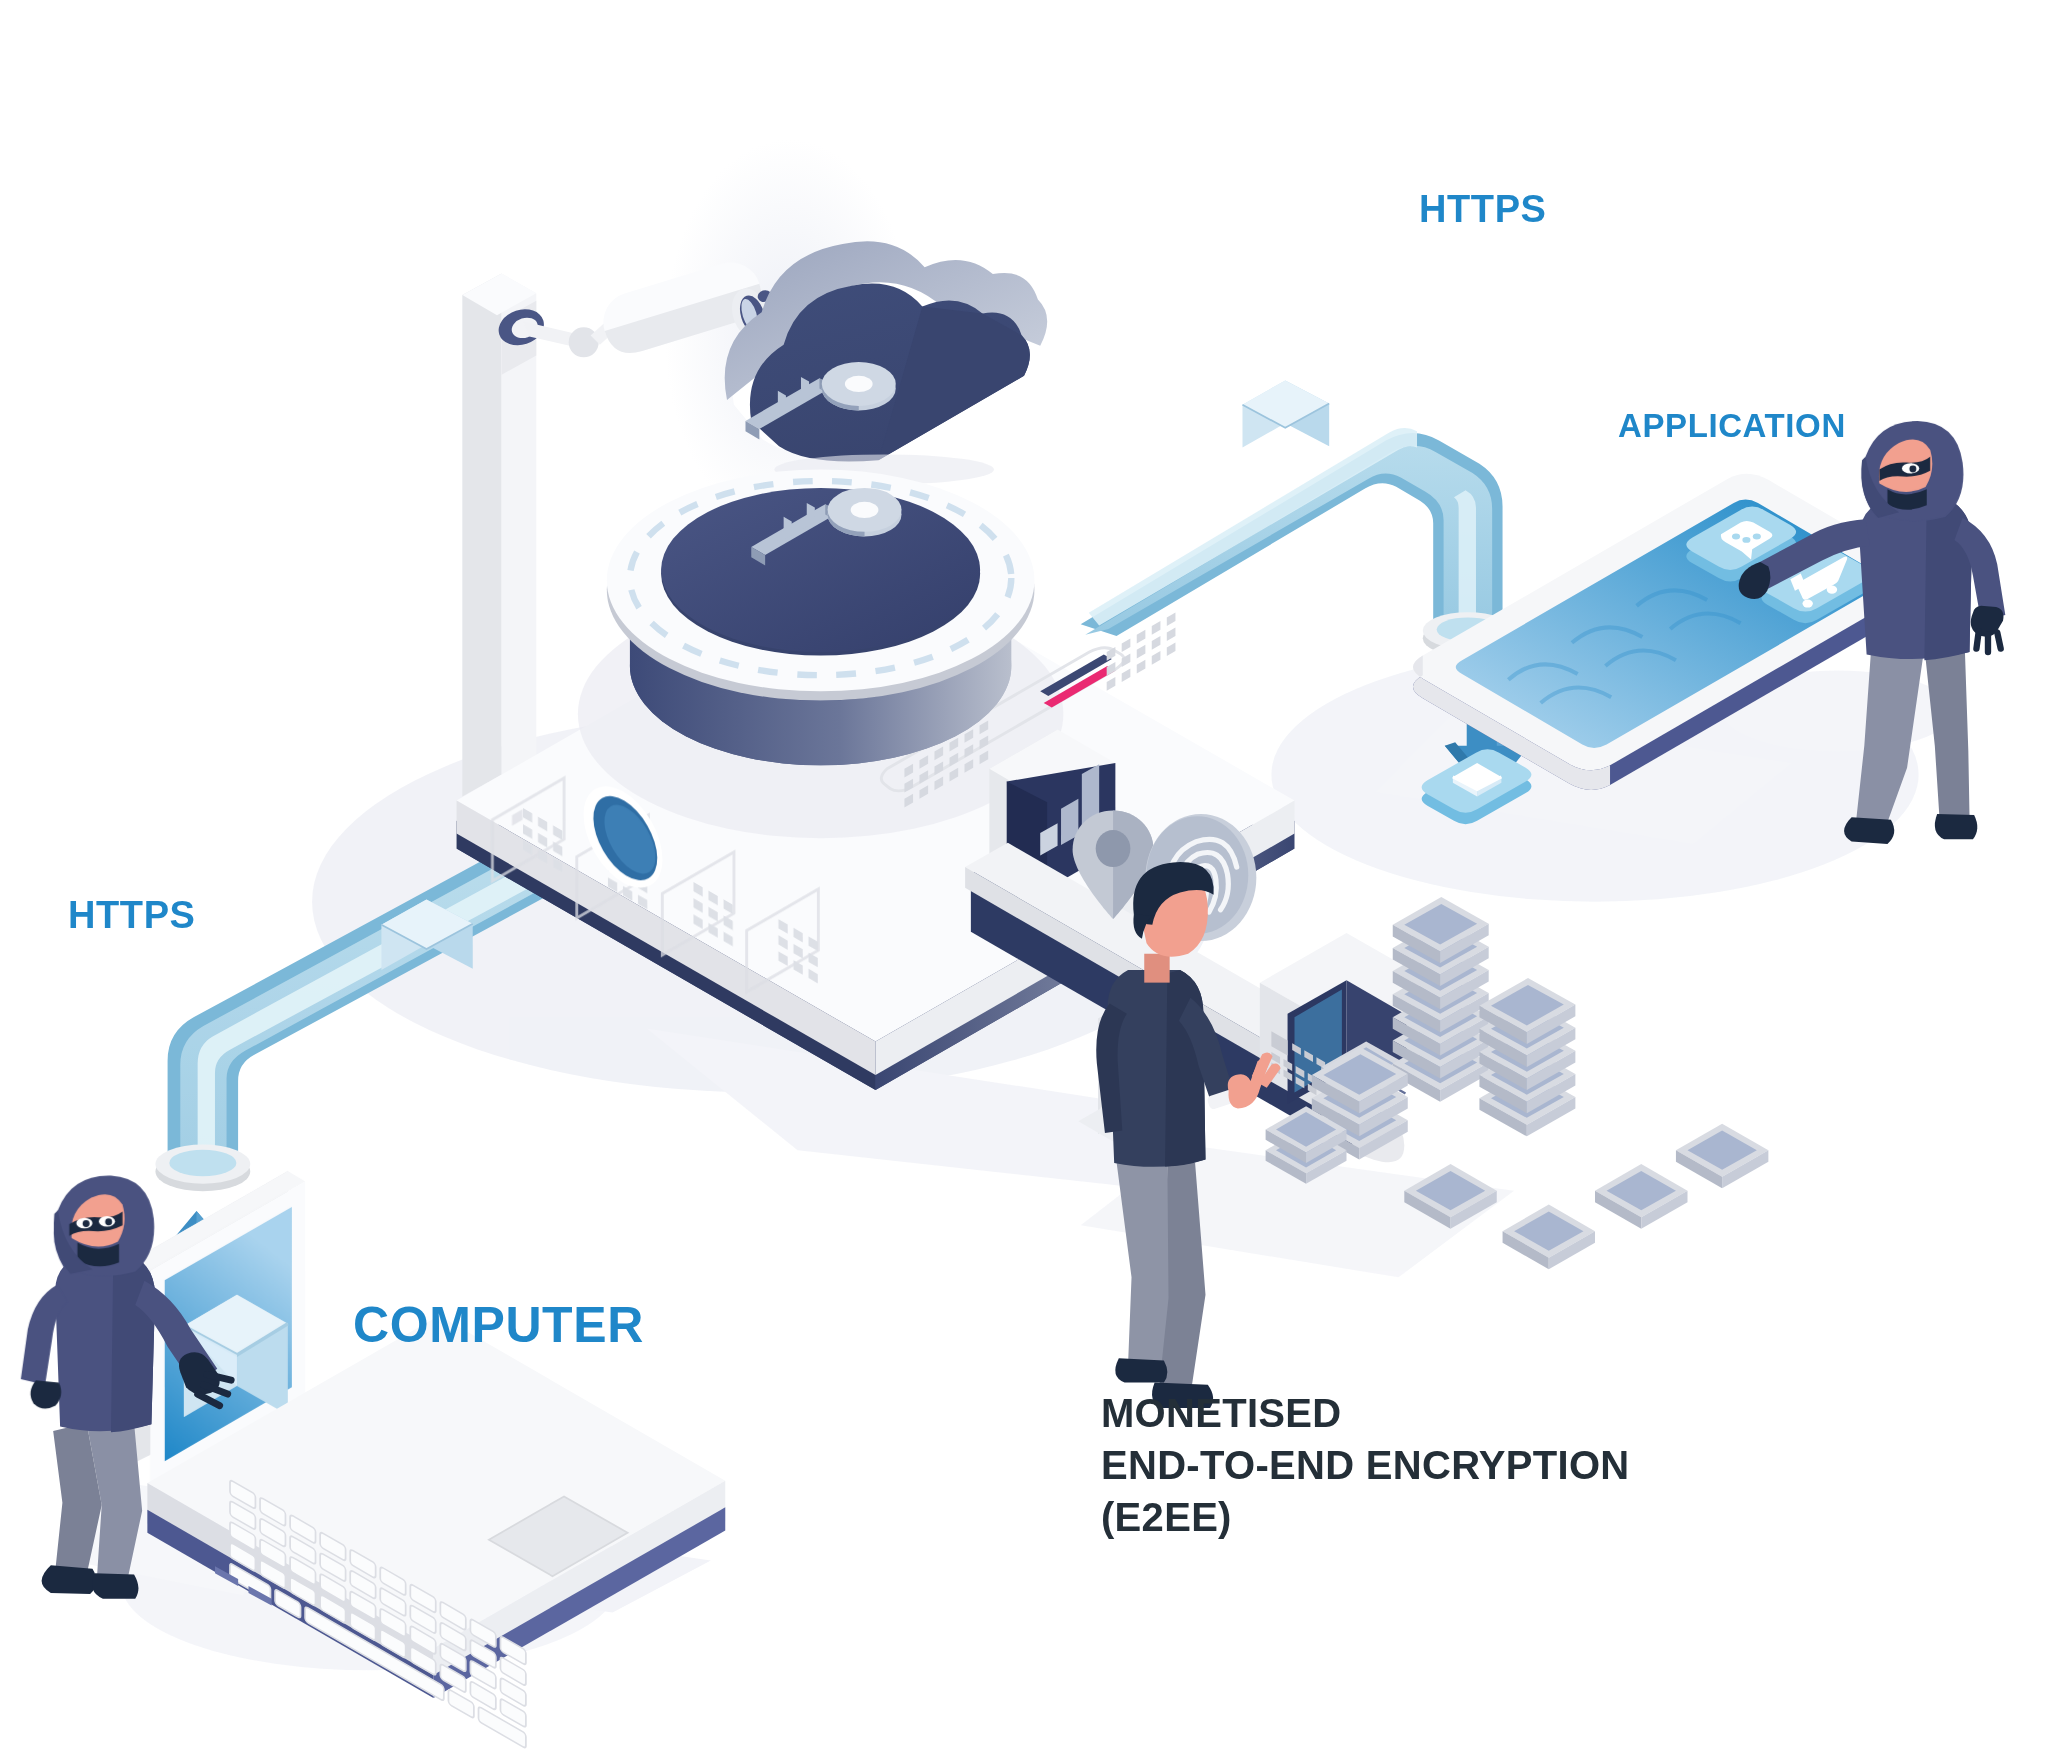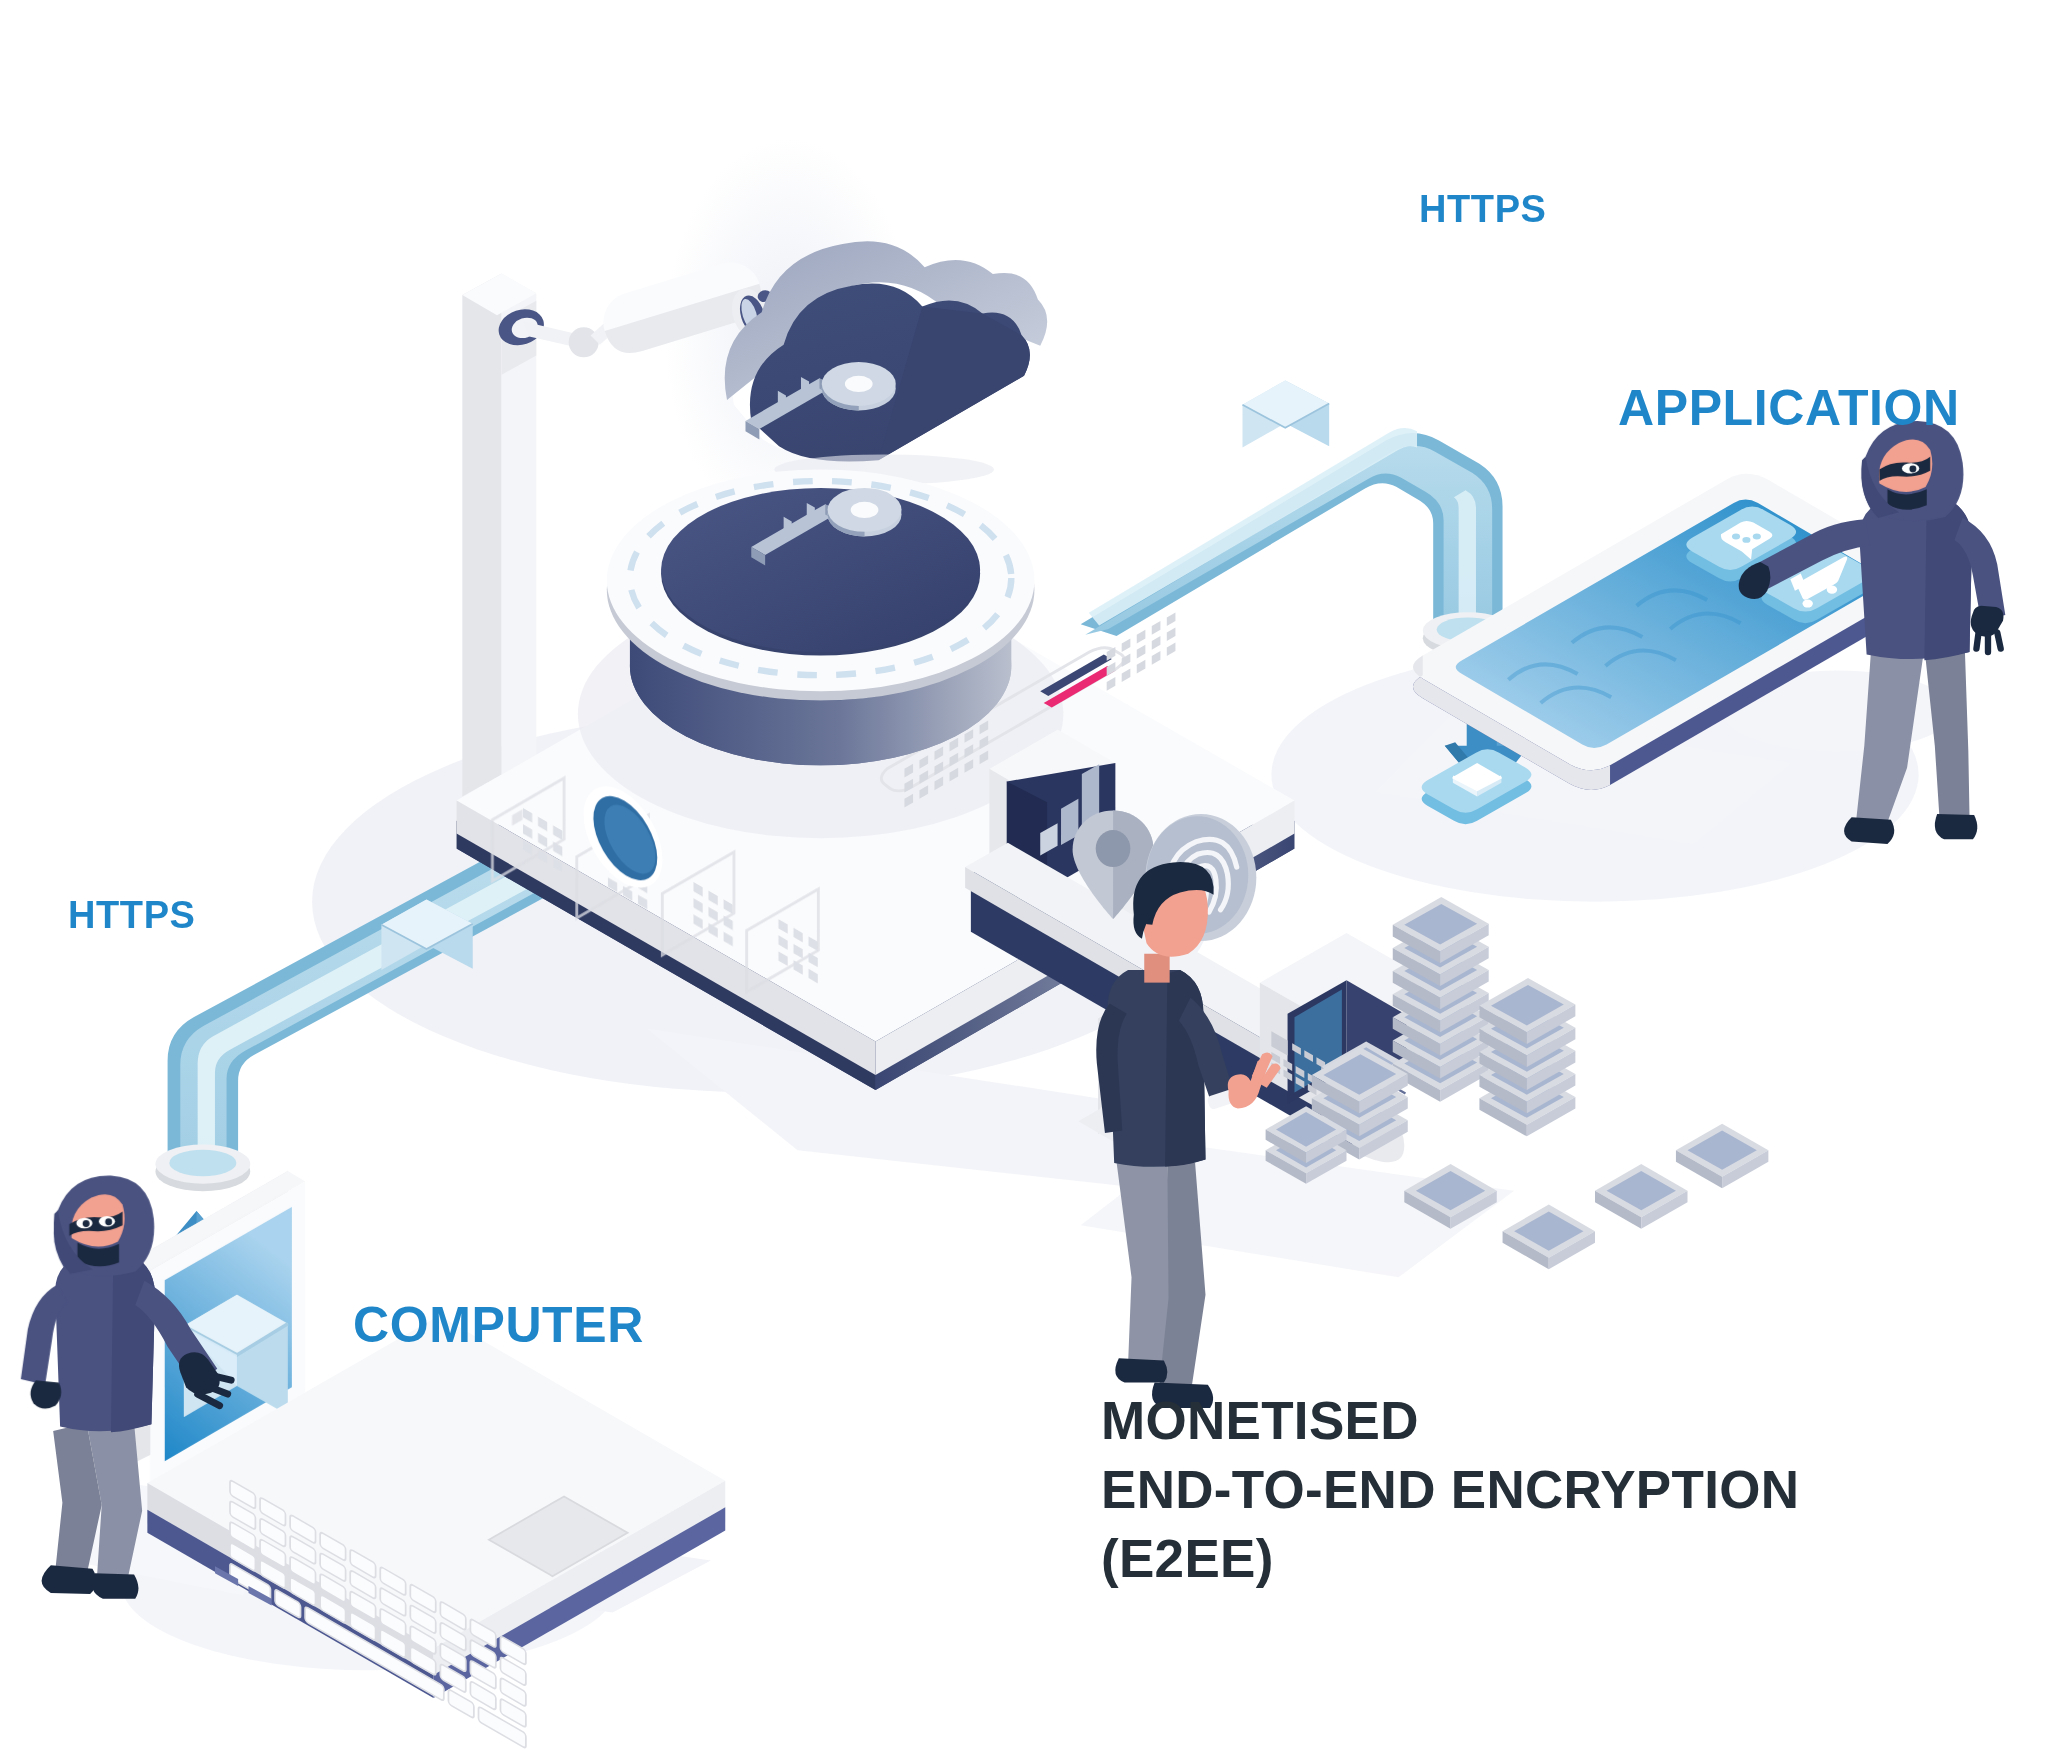--- a/index.html
+++ b/index.html
@@ -13,31 +13,31 @@
   .lbl {
     position:absolute;
     color:#1f87c9;
     font-family:"Liberation Sans", sans-serif;
     font-weight:700;
     letter-spacing:0.6px;
     white-space:nowrap;
     user-select:none;
   }
   #lbl-https-top   { left:1419px; top:188px;  font-size:38px; }
-  #lbl-application { left:1618px; top:379px;  font-size:50px; }
+  #lbl-application { left:1618px; top:407px;  font-size:33px; }
   #lbl-https-left  { left:68px;  top:894px; font-size:38px; }
   #lbl-computer    { left:353px;  top:1296px; font-size:50px; }
 
   #title {
     position:absolute;
     left:1101px; top:1387px;
     color:#242f38;
     font-family:"Liberation Sans", sans-serif;
     font-weight:bold;
-    font-size:53px;
+    font-size:40px;
     line-height:1.30;
     letter-spacing:0.3px;
     white-space:pre-line;
     user-select:none;
   }
 </style>
 </head>
 <body>
 
 <div id="stage">

